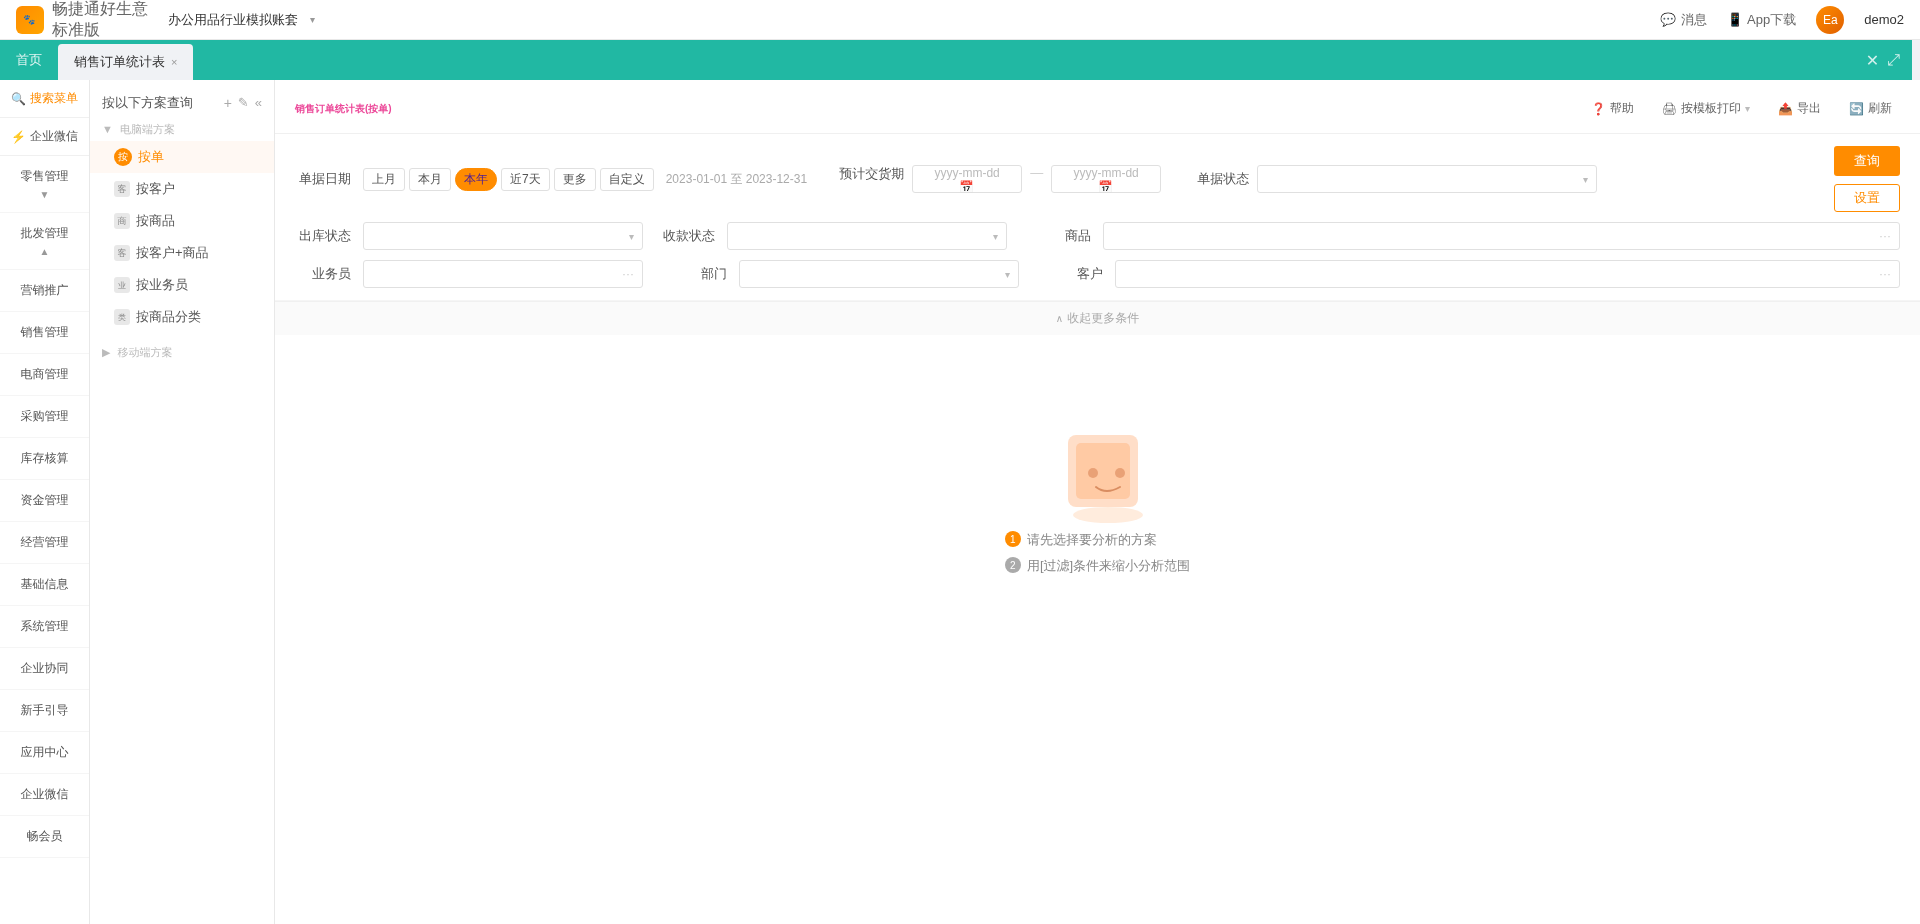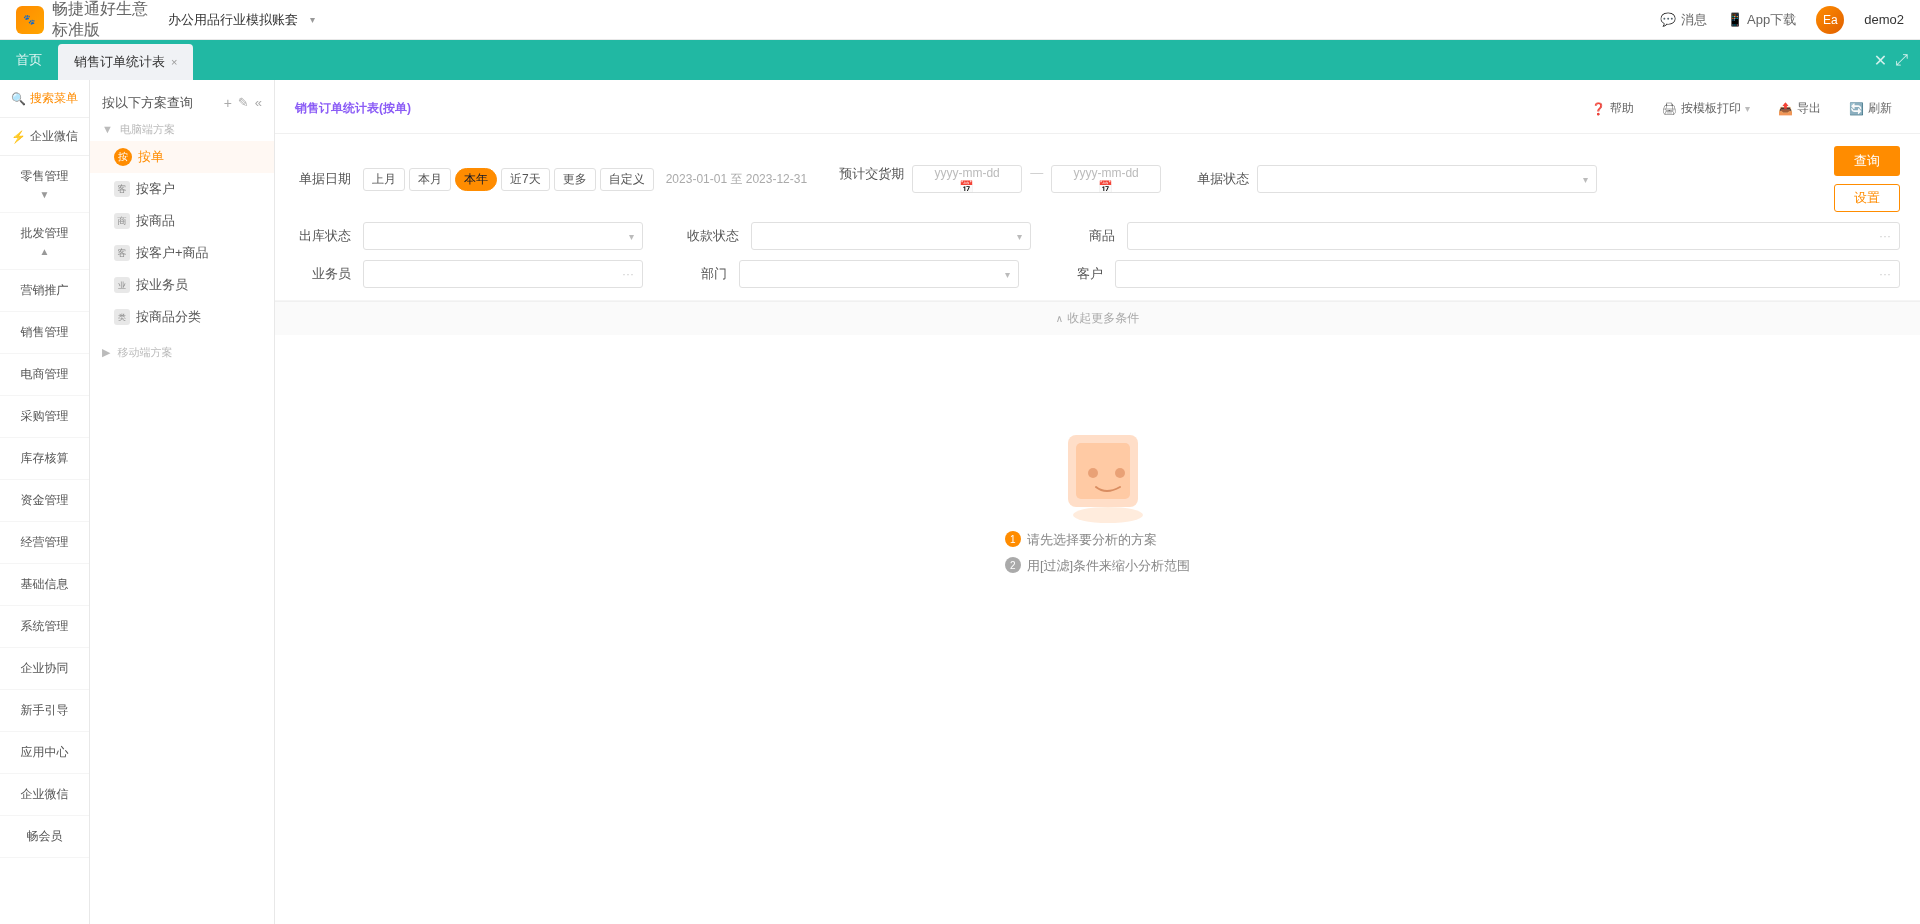--- a/index.html
+++ b/index.html
@@ -39,21 +39,21 @@
     }
 
     
     .tab-bar {
       height: 40px;
       background: #21b8a3;
       display: flex;
       align-items: center;
       padding: 0 0;
       position: fixed;
-      top: 40px; left: 0; right: 0;
+      top: 40px; left: 0; right: 8px;
       z-index: 99;
     }
     .tab-item {
       height: 40px;
       display: flex; align-items: center;
       padding: 0 16px;
       font-size: 13px;
       cursor: pointer;
       color: rgba(255,255,255,0.85);
       gap: 6px;
@@ -180,21 +180,21 @@
       margin: 0;
       min-height: 100%;
     }
     .page-header {
       padding: 16px 20px 12px;
       display: flex;
       align-items: center;
       justify-content: space-between;
       border-bottom: 1px solid #f0f0f0;
     }
-    .page-title { font-size: 12px; font-weight: bold; color: #8b5cf6; }
+    .page-title { font-size: 10px; font-weight: bold; color: #ec4899; }
     .header-actions { display: flex; align-items: center; gap: 12px; }
     .header-btn {
       display: flex; align-items: center; gap: 4px;
       font-size: 12px; color: #666; cursor: pointer; padding: 4px 8px;
     }
 
     
     .filter-section {
       padding: 12px 20px;
       border-bottom: 1px solid #f5f5f5;
@@ -223,21 +223,21 @@
       font-size: 12px;
       border: 1px solid #e0e0e0;
       border-radius: 3px;
       cursor: pointer;
       background: #fff;
       color: #555;
     }
     .date-btn.active {
       background: #ff8c00;
       border-color: #ff8c00;
-      color: #0f172a;
+      color: #4c1d95;
       border-radius: 12px;
     }
     .date-range-text { font-size: 12px; color: #aaa; margin-left: 8px; }
     .date-input {
       width: 110px;
       height: 28px;
       border: 1px solid #e0e0e0;
       border-radius: 3px;
       padding: 0 8px;
       font-size: 12px;
@@ -556,21 +556,21 @@
             <button class="set-btn">设置</button>
           </div>
         </div>
 
         <div class="filter-row">
           <span class="filter-label">出库状态</span>
           <div class="select-input select-wide">
             <span></span>
             <span class="chevron">▾</span>
           </div>
-          <span class="filter-label" style="margin-left:28px;">收款状态</span>
+          <span class="filter-label" style="margin-left:4px;">收款状态</span>
           <div class="select-input select-wide">
             <span></span>
             <span class="chevron">▾</span>
           </div>
           <span class="filter-label" style="margin-left:16px;">商品</span>
           <div class="text-input" style="flex:1;">
             <span></span>
             <span class="more-icon">···</span>
           </div>
         </div>

